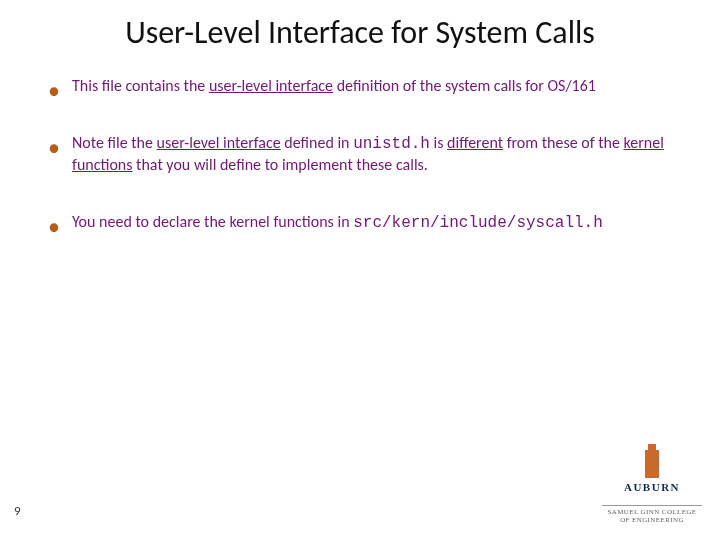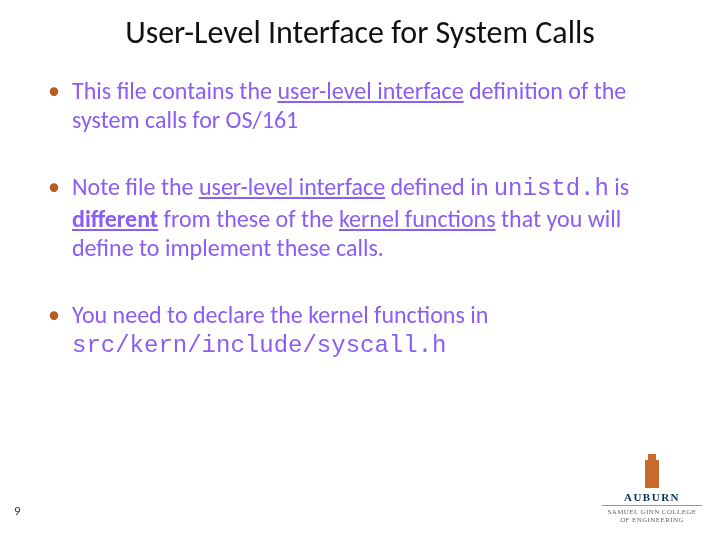--- a/index.html
+++ b/index.html
@@ -32,39 +32,39 @@
     font-size: 34px;
   }
   ul.bullets {
     list-style: none;
     padding: 0;
     margin: 0;
   }
   ul.bullets > li {
     position: relative;
     padding-left: 28px;
-    font-size: 24px;
+    font-size: 16px;
     line-height: 1.22;
     margin-bottom: 38px;
-    color: #8b5cf6;
+    color: #701a75;
   }
   ul.bullets > li::before {
     content: "•";
     position: absolute;
     left: 4px;
     top: 0;
     color: #b85c1b;
     font-size: 24px;
     line-height: 1.22;
   }
   .code-inline {
     font-family: "Courier New", Courier, monospace;
   }
   .u { text-decoration: underline; }
-  .b { font-weight: 700; }
+  .b { font-weight: 400; }
   .page-num {
     position: absolute;
     left: 14px;
     bottom: 22px;
     font-size: 13px;
     color: #333;
   }
   .logo {
     position: absolute;
     right: 18px;
@@ -94,21 +94,21 @@
     letter-spacing: 1.5px;
     color: #0a2d52;
     font-weight: 600;
   }
   .logo .sub {
     font-family: Georgia, "Times New Roman", serif;
     font-size: 7px;
     color: #666;
     letter-spacing: 0.4px;
     border-top: 1px solid #999;
-    margin-top: 2px;
+    margin-top: 12px;
     padding-top: 2px;
   }
 </style>
 </head>
 <body>
 
 <div class="slide">
 
   <h1 class="title">
     <span>User-Level Interface for System Calls</span><br>

